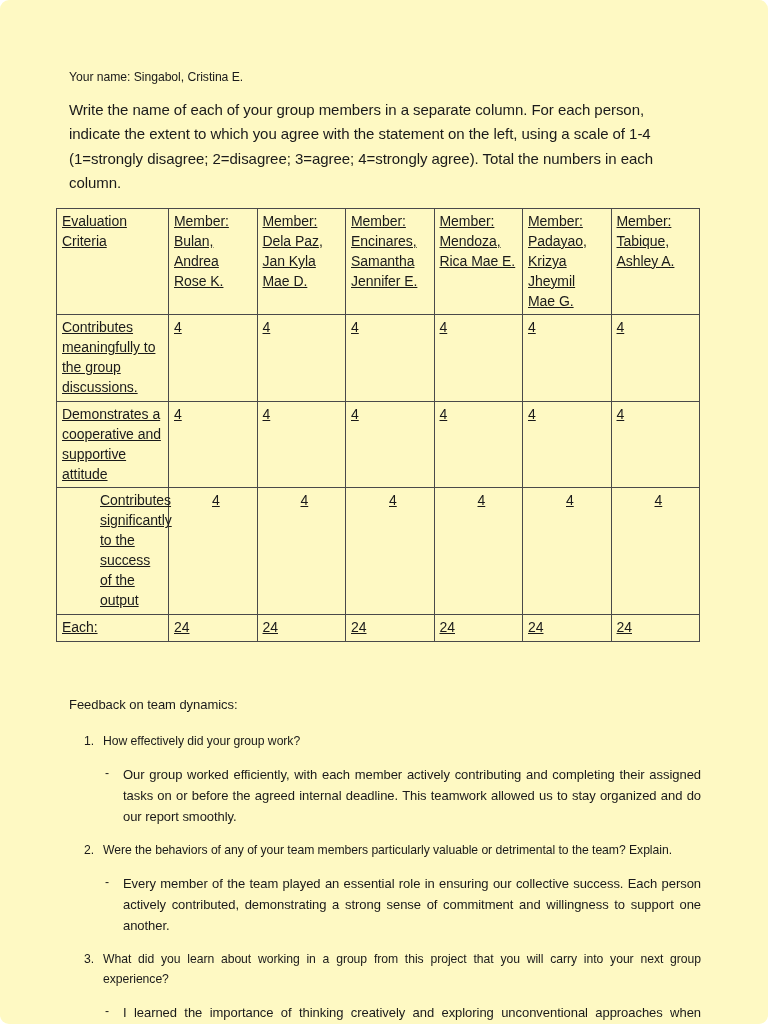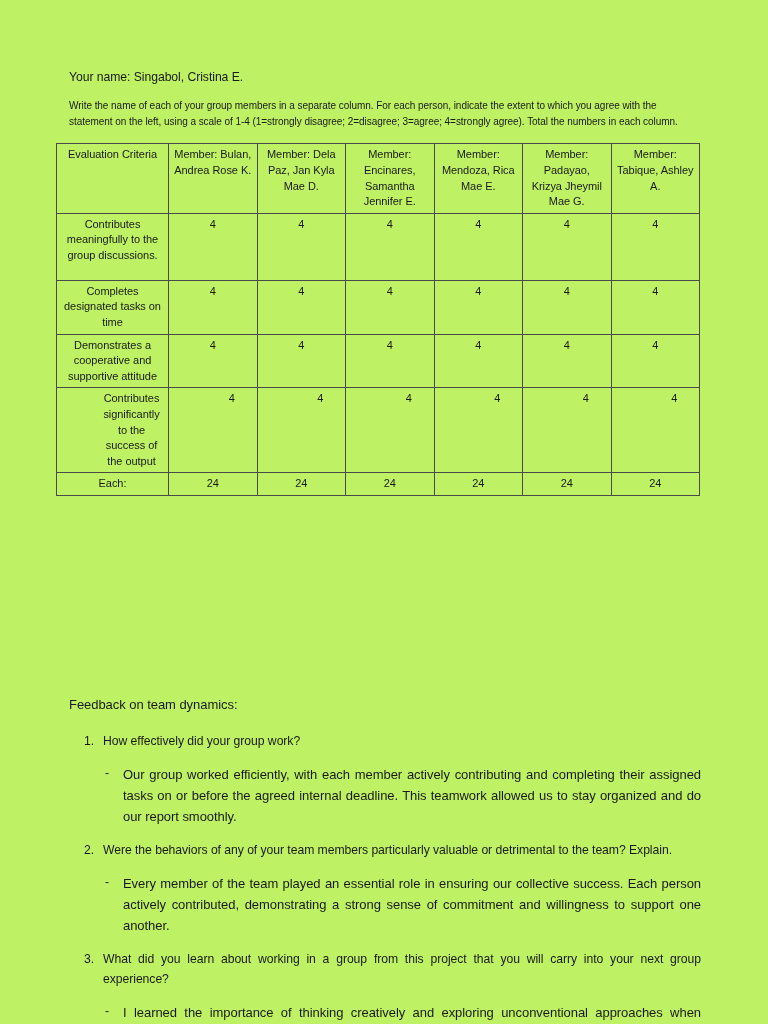--- a/index.html
+++ b/index.html
@@ -14,63 +14,65 @@
     overflow: hidden;
     font-family: "Liberation Sans", sans-serif;
     color: #1a1a1a;
   }
 
   .page {
     position: absolute;
     left: 0; top: 0;
     width: 768px;
     height: 1024px;
-    background: #bef264;
+    background: #fef9c3;
+    border-radius: 9px;
   }
 
   .content {
     position: absolute;
     left: 69px;
     top: 68px;
     width: 630px;
   }
 
   
   .name-line {
     font-size: 12.2px;
     line-height: 1.55;
     margin: 0 0 11px 0;
     letter-spacing: -0.05px;
   }
   .intro-para {
-    font-size: 10px;
+    font-size: 15px;
     line-height: 1.62;
     margin: 0 0 13px 0;
     letter-spacing: -0.05px;
     width: 612px;
   }
 
   
   .eval-table {
     border-collapse: collapse;
     width: 643px;
     margin-left: -13px;
     table-layout: fixed;
     border: 1.6px solid #2b2b2b;
   }
   .eval-table td, .eval-table th {
     border: 0.9px solid #4a4a4a;
     vertical-align: top;
     padding: 3px 5px 3px 5px;
-    font-size: 11px;
+    font-size: 14px;
     line-height: 1.42;
     font-weight: normal;
-    text-align: center;
+    text-align: left;
     color: #1a1a1a;
     letter-spacing: -0.05px;
+    text-decoration: underline;
   }
   .col-criteria { width: 112px; }
   .col-member   { width: 88.5px; }
 
   .hdr-criteria {
     font-weight: bold;
     font-size: 12.3px;
     line-height: 1.4;
     padding-top: 4px;
   }
@@ -205,29 +207,20 @@
         <tr class="r2">
           <td class="criteria-cell">Contributes meaningfully to the group discussions.</td>
           <td class="score-cell">4</td>
           <td class="score-cell">4</td>
           <td class="score-cell">4</td>
           <td class="score-cell">4</td>
           <td class="score-cell">4</td>
           <td class="score-cell">4</td>
         </tr>
 
-        <tr class="r3">
-          <td class="criteria-cell">Completes designated tasks on time</td>
-          <td class="score-cell">4</td>
-          <td class="score-cell">4</td>
-          <td class="score-cell">4</td>
-          <td class="score-cell">4</td>
-          <td class="score-cell">4</td>
-          <td class="score-cell">4</td>
-        </tr>
 
 
         <tr class="r5">
           <td class="criteria-cell">Demonstrates a cooperative and supportive attitude</td>
           <td class="score-cell">4</td>
           <td class="score-cell">4</td>
           <td class="score-cell">4</td>
           <td class="score-cell">4</td>
           <td class="score-cell">4</td>
           <td class="score-cell">4</td>

